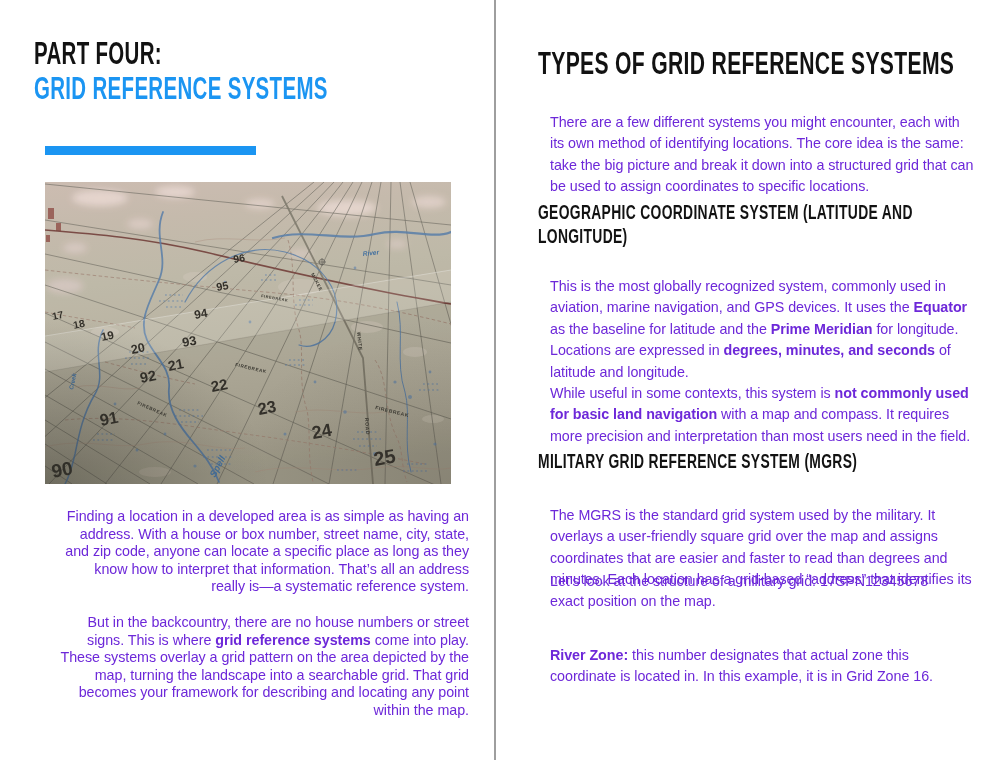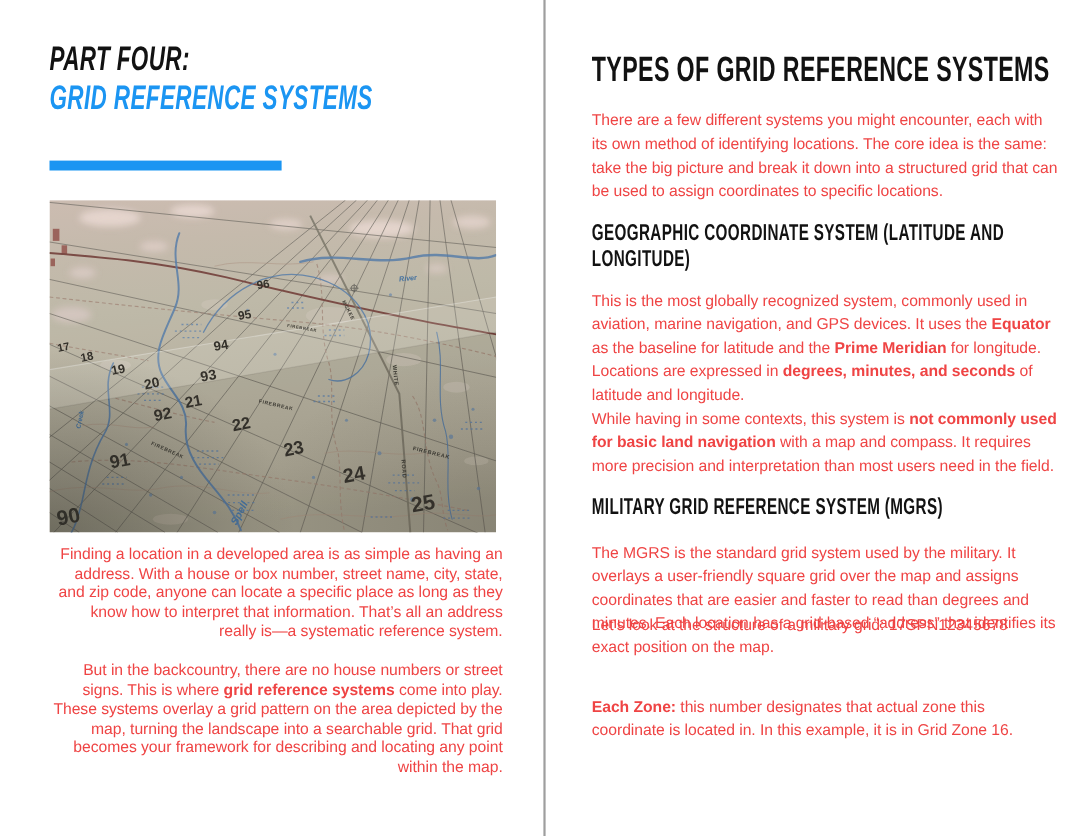--- a/index.html
+++ b/index.html
@@ -14,39 +14,39 @@
     transform:scaleX(0.66);transform-origin:0 0;white-space:nowrap;letter-spacing:0.5px;
   }
   .cond-wrap{ 
     display:block;font-weight:bold;color:#121212;width:600px;
     transform:scaleX(0.66);transform-origin:0 0;letter-spacing:0.5px;line-height:24px;font-size:21px;
   }
   .h-part{font-size:31px;line-height:35px;}
   .h-right{font-size:32px;line-height:34px;}
   .blue{color:#1b95f2;}
   .abs{position:absolute;}
-  .body-copy{font-size:14.3px;letter-spacing:-0.05px;color:#ef4444;margin:0;}
+  .body-copy{font-size:14.3px;letter-spacing:-0.05px;color:#6d28d9;margin:12px;}
   .lh-left{line-height:17.6px;text-align:right;}
   .lh-right{line-height:21.4px;}
   .blue-bar{position:absolute;left:45px;top:146px;width:211px;height:9px;background:#1b95f2;}
   b{font-weight:bold;}
   svg text{font-family:"Liberation Sans",sans-serif;}
   .gnum{font-weight:bold;fill:#33302a;}
   .maplbl{fill:#3c3a33;font-weight:bold;letter-spacing:0.6px;}
   .bluelbl{fill:#44719f;font-style:italic;font-weight:bold;}
   .ga,.gb{stroke:#615f56;stroke-width:0.8;opacity:0.75;}
   .marsh{stroke:#567ca8;stroke-width:1.2;stroke-dasharray:1.8 2.6;fill:none;opacity:0.8;}
   .creek{stroke:#4c76a3;fill:none;opacity:0.85;stroke-linecap:round;}
   .trail{stroke:#9c8373;stroke-width:1;stroke-dasharray:3.5 2.5;fill:none;opacity:0.85;}
   .contour{stroke:#a68d7c;stroke-width:0.8;fill:none;opacity:0.6;}
 </style>
 </head>
 <body>
 
-<div class="abs" style="left:45px;top:36px;font-style:italic;">
+<div class="abs" style="left:34px;top:36px;">
   <span class="cond h-part">PART FOUR:</span>
   <span class="cond h-part blue">GRID REFERENCE SYSTEMS</span>
 </div>
 
 <div class="blue-bar"></div>
 
 <svg class="abs" style="left:45px;top:182px;" width="406" height="302" viewBox="0 0 406 302" role="img">
   <defs>
     <linearGradient id="mapbg" x1="0" y1="0" x2="0.12" y2="1">
       <stop offset="0" stop-color="#c8b8ad"></stop>
@@ -244,21 +244,21 @@
   <span class="cond h-right">TYPES OF GRID REFERENCE SYSTEMS</span>
 </div>
 
 <p class="abs body-copy lh-right" style="left:538px;top:100px;width:424px;"><span>There are a few different systems you might encounter, each with its own method of identifying locations. The core idea is the same: take the big picture and break it down into a structured grid that can be used to assign coordinates to specific locations.</span></p>
 
 <div class="abs" style="left:538px;top:200px;">
   <span class="cond-wrap">GEOGRAPHIC COORDINATE SYSTEM (LATITUDE AND LONGITUDE)</span>
 </div>
 
 <p class="abs body-copy lh-right" style="left:538px;top:264px;width:424px;"><span>This is the most globally recognized system, commonly used in aviation, marine navigation, and GPS devices. It uses the </span><b>Equator</b><span> as the baseline for latitude and the </span><b>Prime Meridian</b><span> for longitude. Locations are expressed in </span><b>degrees, minutes, and seconds</b><span> of latitude and longitude.</span></p>
-<p class="abs body-copy lh-right" style="left:538px;top:371px;width:424px;"><span>While having in some contexts, this system is </span><b>not commonly used for basic land navigation</b><span> with a map and compass. It requires more precision and interpretation than most users need in the field.</span></p>
+<p class="abs body-copy lh-right" style="left:538px;top:371px;width:424px;"><span>While useful in some contexts, this system is </span><b>not commonly used for basic land navigation</b><span> with a map and compass. It requires more precision and interpretation than most users need in the field.</span></p>
 
 <div class="abs" style="left:538px;top:449px;">
   <span class="cond-wrap" style="white-space:nowrap;">MILITARY GRID REFERENCE SYSTEM (MGRS)</span>
 </div>
 
 <p class="abs body-copy lh-right" style="left:538px;top:493px;width:424px;"><span>The MGRS is the standard grid system used by the military. It overlays a user-friendly square grid over the map and assigns coordinates that are easier and faster to read than degrees and minutes. Each location has a grid-based “address” that identifies its exact position on the map.</span></p>
 <p class="abs body-copy lh-right" style="left:538px;top:559px;width:424px;"><span>Let’s look at the structure of a military grid: 17SPN12345678</span></p>
-<p class="abs body-copy lh-right" style="left:538px;top:633px;width:424px;"><b>Each Zone:</b><span> this number designates that actual zone this coordinate is located in. In this example, it is in Grid Zone 16.</span></p>
+<p class="abs body-copy lh-right" style="left:538px;top:633px;width:424px;"><b>River Zone:</b><span> this number designates that actual zone this coordinate is located in. In this example, it is in Grid Zone 16.</span></p>
 
 </body></html>

